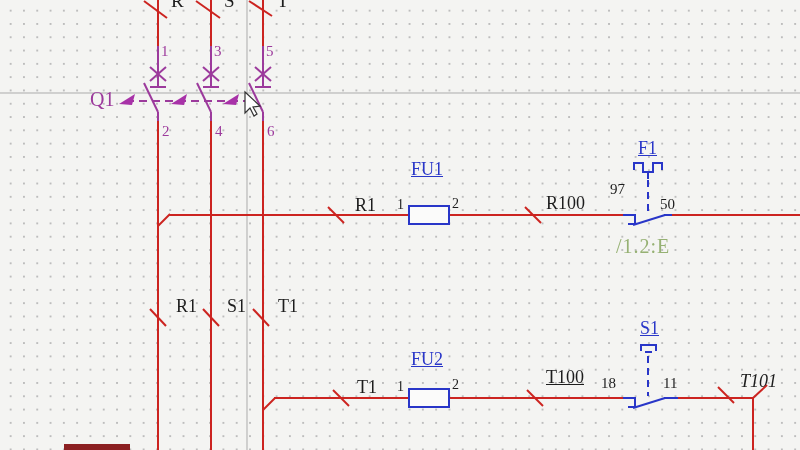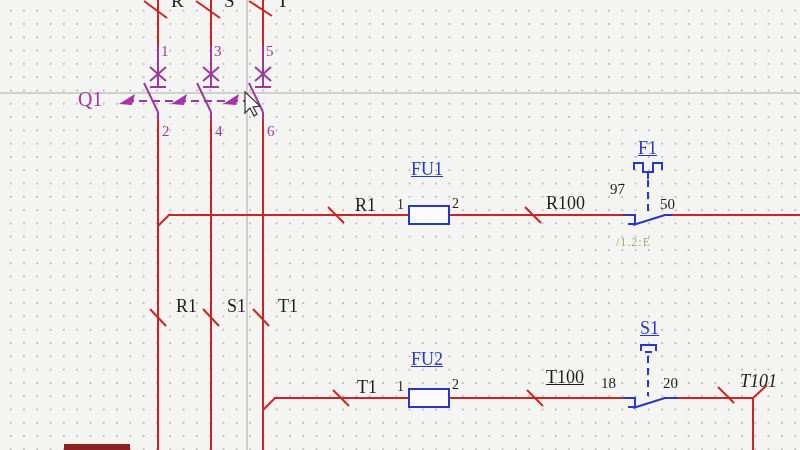--- a/index.html
+++ b/index.html
@@ -9,22 +9,22 @@
     background-image:radial-gradient(circle,#bdbdbd 1px,rgba(0,0,0,0) 1.3px);
     background-size:13.3px 13.3px;background-position:4px 4px;
     font-family:"Liberation Serif","DejaVu Serif",serif;
   }
   svg.layer{position:absolute;left:0;top:0;}
   .lbl{position:absolute;line-height:1;white-space:nowrap;color:#1d1d1d;font-size:18px;}
   .lbl.small{font-size:15px;}
   .lbl.tiny{font-size:14px;}
   .lbl.purple{color:#9c3a9c;}
   .lbl.blue{color:#2936c8;text-decoration:underline;}
-  .lbl.green{color:#96b173;font-size:12px;letter-spacing:1px;}
-  .lbl.big{font-size:20px;}
+  .lbl.green{color:#96b173;font-size:20px;letter-spacing:1px;}
+  .lbl.big{font-size:20px;margin-left:12px;}
   .cut-top{font-size:19px;}
 </style>
 </head>
 <body>
 
 <div class="canvas">
 
   <svg class="layer" width="800" height="450" viewBox="0 0 800 450">
 
     <g stroke="#ababab" stroke-width="1">
@@ -157,16 +157,16 @@
   <div class="lbl small" style="left:660px;top:197px;">50</div>
   <div class="lbl green" style="left:616px;top:236px;">/1.2:E</div>
 
   <div class="lbl" style="left:357px;top:378px;">T1</div>
   <div class="lbl blue" style="left:411px;top:350px;">FU2</div>
   <div class="lbl tiny" style="left:397px;top:380px;">1</div>
   <div class="lbl tiny" style="left:452px;top:378px;">2</div>
   <div class="lbl" style="left:546px;top:368px;text-decoration:underline;">T100</div>
   <div class="lbl blue" style="left:640px;top:319px;">S1</div>
   <div class="lbl small" style="left:601px;top:376px;">18</div>
-  <div class="lbl small" style="left:663px;top:376px;">20</div>
+  <div class="lbl small" style="left:663px;top:376px;">11</div>
   <div class="lbl" style="left:740px;top:372px;font-style:italic;">T101</div>
 
 </div>
 
 </body></html>

